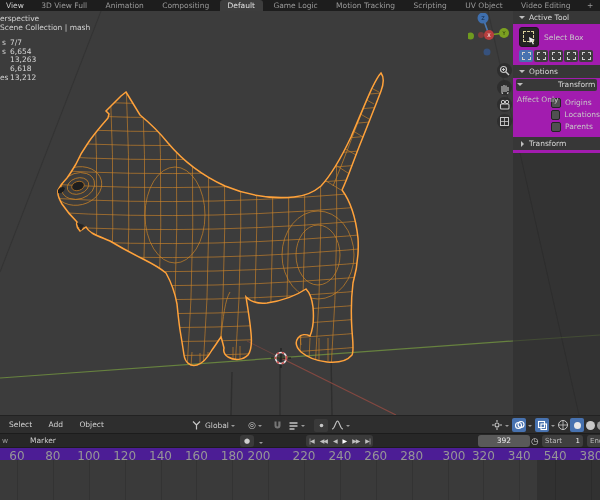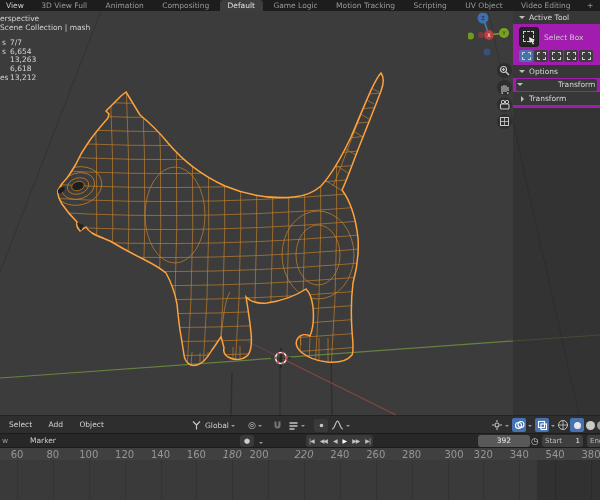--- a/index.html
+++ b/index.html
@@ -67,21 +67,21 @@
   .tbtn{color:#c0c0c0;font-size:6px;letter-spacing:-1px;padding:0 3px;line-height:12px;}
   #transport{position:absolute;left:306px;top:1px;height:12px;display:flex;align-items:center;
              background:#3a3a3a;border-radius:3px;}
   #framefield{position:absolute;left:478px;top:1px;width:52px;height:12px;background:#595959;
               border-radius:3px;color:#f0f0f0;text-align:center;line-height:12px;font-size:7.5px;}
   #startfield{position:absolute;left:542px;top:1px;width:41px;height:12px;background:#3f3f3f;
               border-radius:3px;line-height:12px;font-size:7px;color:#bdbdbd;padding:0 3px;
               display:flex;justify-content:space-between;box-sizing:border-box;}
   #endfield{position:absolute;left:587px;top:1px;width:20px;height:12px;background:#3f3f3f;
             border-radius:3px 0 0 3px;line-height:12px;font-size:7px;color:#bdbdbd;padding-left:3px;}
-  #tl-ruler{left:0;top:447px;width:600px;height:12px;background:#404040;z-index:20;font-size:10px;
+  #tl-ruler{left:0;top:447px;width:600px;height:12px;background:#4c1d95;z-index:20;font-size:12px;
             color:#969696;border-top:1px solid #1c1c1c;}
   .rlab{position:absolute;top:1px;transform:translateX(-50%);}
   #tl-tracks{left:0;top:459px;width:600px;height:41px;background:#3a3a3a;z-index:19;overflow:hidden;}
   #tl-out{position:absolute;left:537px;top:0;width:63px;height:41px;background:#313131;}
   .gline{position:absolute;top:0;width:1px;height:41px;background:#333333;}
   .gline.dark{background:#2b2b2b;}
   
   .navbtn{width:15px;height:15px;border-radius:50%;background:rgba(44,44,44,.9);
           display:flex;align-items:center;justify-content:center;margin-bottom:2px;}
 </style>
@@ -298,20 +298,35 @@
       </div>
   </div>
   <div class="phead">
     <span class="tri-d"></span>
     <span>Options</span>
   </div>
   <div class="subhead">
     <span class="tri-d"></span>
     <span>Transform</span>
   </div>
+  <div id="affect" style="position:relative;">
+    <span id="affect-label">Affect Only</span>
+    <div class="chkrow">
+      <span class="chk"></span>
+      <span>Origins</span>
+    </div>
+    <div class="chkrow">
+      <span class="chk"></span>
+      <span>Locations</span>
+    </div>
+    <div class="chkrow">
+      <span class="chk"></span>
+      <span>Parents</span>
+    </div>
+  </div>
   <div class="phead">
     <span class="tri-r"></span>
     <span>Transform</span>
   </div>
 </div>
 
 <div id="hdr3d" class="abs">
   <span class="menu" style="margin-left:2px">Select</span>
   <span class="menu">Add</span>
   <span class="menu">Object</span>
@@ -423,23 +438,23 @@
   </div>
 </div>
 
 <div id="tl-ruler" class="abs">
     <span class="rlab" style="left: 17px;">60</span>
     <span class="rlab" style="left: 52.875px;">80</span>
     <span class="rlab" style="left: 88.75px;">100</span>
     <span class="rlab" style="left: 124.625px;">120</span>
     <span class="rlab" style="left: 160.5px;">140</span>
     <span class="rlab" style="left: 196.375px;">160</span>
-    <span class="rlab" style="left: 232.25px; font-style: italic;">180</span>
+    <span class="rlab" style="left: 232.25px;">180</span>
     <span class="rlab" style="left: 259px;">200</span>
-    <span class="rlab" style="left: 304px; font-style: italic;">220</span>
+    <span class="rlab" style="left: 304px;">220</span>
     <span class="rlab" style="left: 339.875px;">240</span>
     <span class="rlab" style="left: 375.75px;">260</span>
     <span class="rlab" style="left: 411.625px;">280</span>
     <span class="rlab" style="left: 454px;">300</span>
     <span class="rlab" style="left: 483.375px;">320</span>
     <span class="rlab" style="left: 519.25px;">340</span>
     <span class="rlab" style="left: 555.125px;">540</span>
     <span class="rlab" style="left: 591px;">380</span>
   </div>
 <div id="tl-tracks" class="abs">

